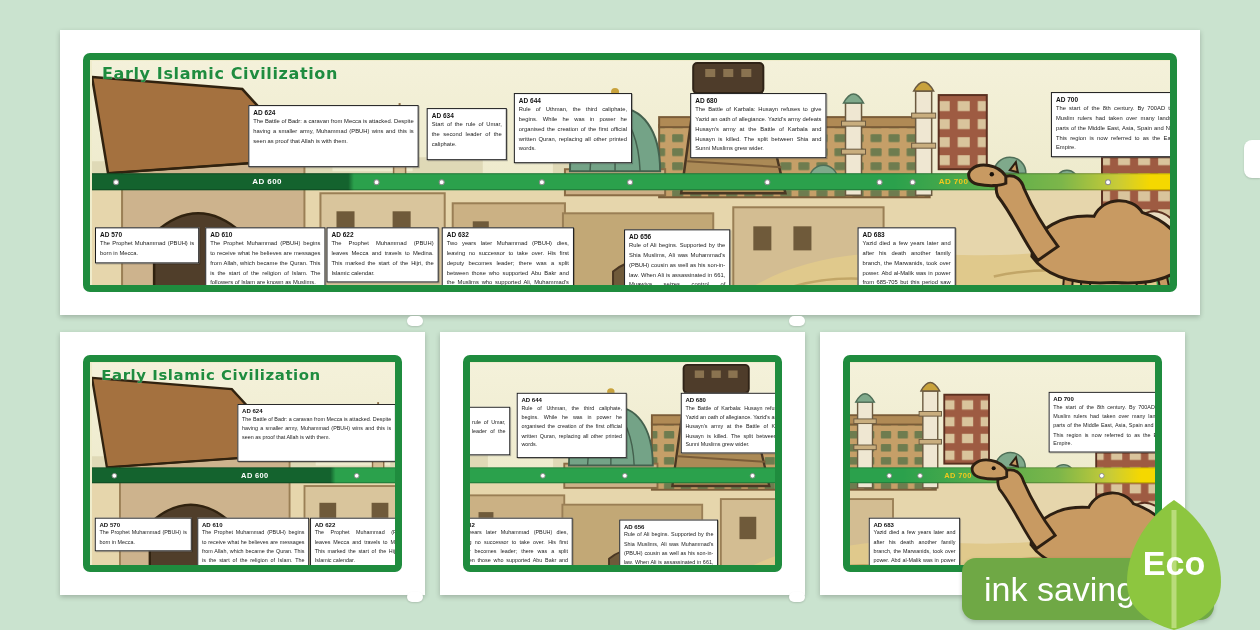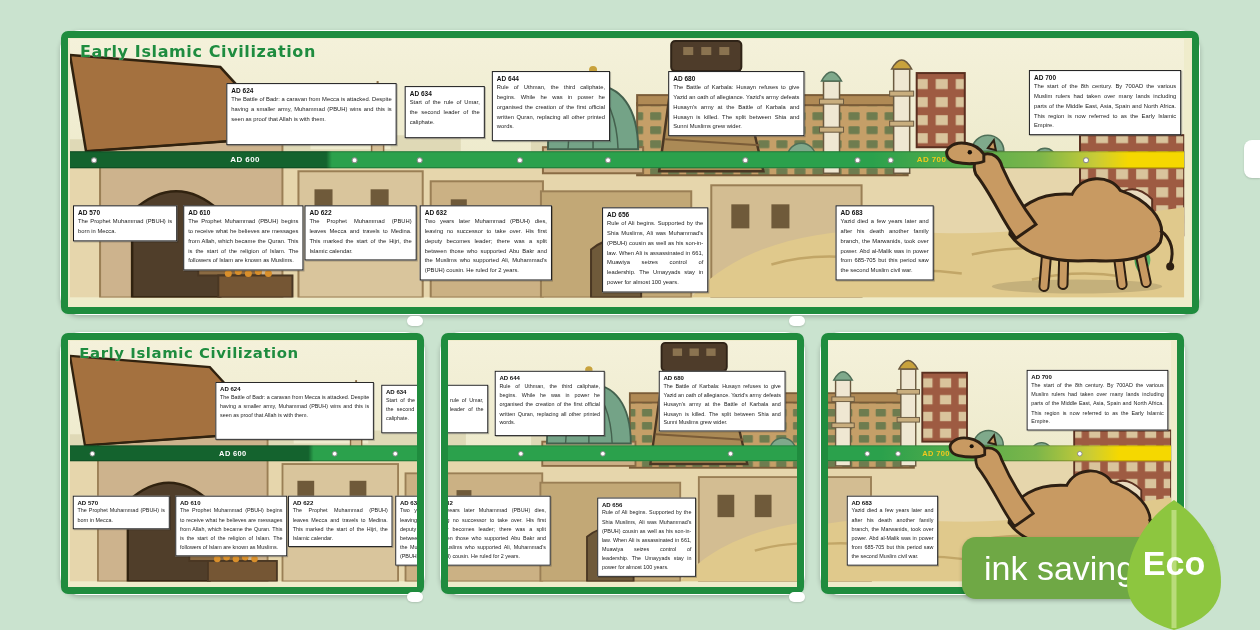--- a/index.html
+++ b/index.html
@@ -3,21 +3,21 @@
 <meta charset="utf-8">
 <style>
   html,body{margin:0;padding:0;}
   body{
     width:1260px;height:630px;position:relative;overflow:hidden;
     background:#cae3cf;
     font-family:"Liberation Sans", sans-serif;
   }
   
   .poster{
-    position:absolute;background:#ffffff;border-radius:20px;padding:1px;
+    position:absolute;background:#ffffff;border-radius:0;padding:23px;
     box-shadow:0 2px 5px rgba(0,0,0,.22);box-sizing:border-box;
   }
   .frame{
     width:100%;height:100%;box-sizing:border-box;border:7px solid #1f8c3e;
     border-radius:7px;overflow:hidden;background:#efeccb;position:relative;
   }
   .viewport{position:absolute;inset:0;overflow:hidden;}
   .poster.big{left:60px;top:30px;width:1140px;height:285px;}
   .poster.small1{left:60px;top:332px;width:365px;height:263px;}
   .poster.small2{left:440px;top:332px;width:365px;height:263px;}
@@ -54,21 +54,21 @@
   }
   .ev-date{font-size:6.5px;font-weight:bold;color:#111;margin-bottom:1px;}
   .ev-text{font-size:5.8px;line-height:1.7;color:#222;text-align:justify;}
 
   
   .tab{position:absolute;width:16px;height:10px;background:#ffffff;border-radius:5px;z-index:5;box-shadow:0 1px 2px rgba(0,0,0,.15);}
   .edge-tab{position:absolute;width:16px;height:38px;background:#ffffff;border-radius:8px 0 0 8px;right:0;top:140px;z-index:5;box-shadow:0 1px 2px rgba(0,0,0,.15);}
 
   
   .eco-badge{
-    position:absolute;left:962px;top:537px;width:252px;height:62px;z-index:10;
+    position:absolute;left:962px;top:558px;width:252px;height:62px;z-index:10;
     background:#6fa845;border-radius:14px;box-shadow:0 2px 4px rgba(0,0,0,.2);
   }
   .eco-badge .ink-label{
     position:absolute;left:22px;top:0;line-height:62px;color:#ffffff;
     font-size:34px;font-family:"Liberation Sans", sans-serif;
   }
   .eco-leaf{position:absolute;left:1124px;top:500px;width:100px;height:130px;z-index:11;}
   .eco-label{
     position:absolute;left:1124px;top:544px;width:100px;text-align:center;z-index:12;
     color:#ffffff;font-weight:bold;font-size:34px;font-family:"Liberation Sans", sans-serif;

